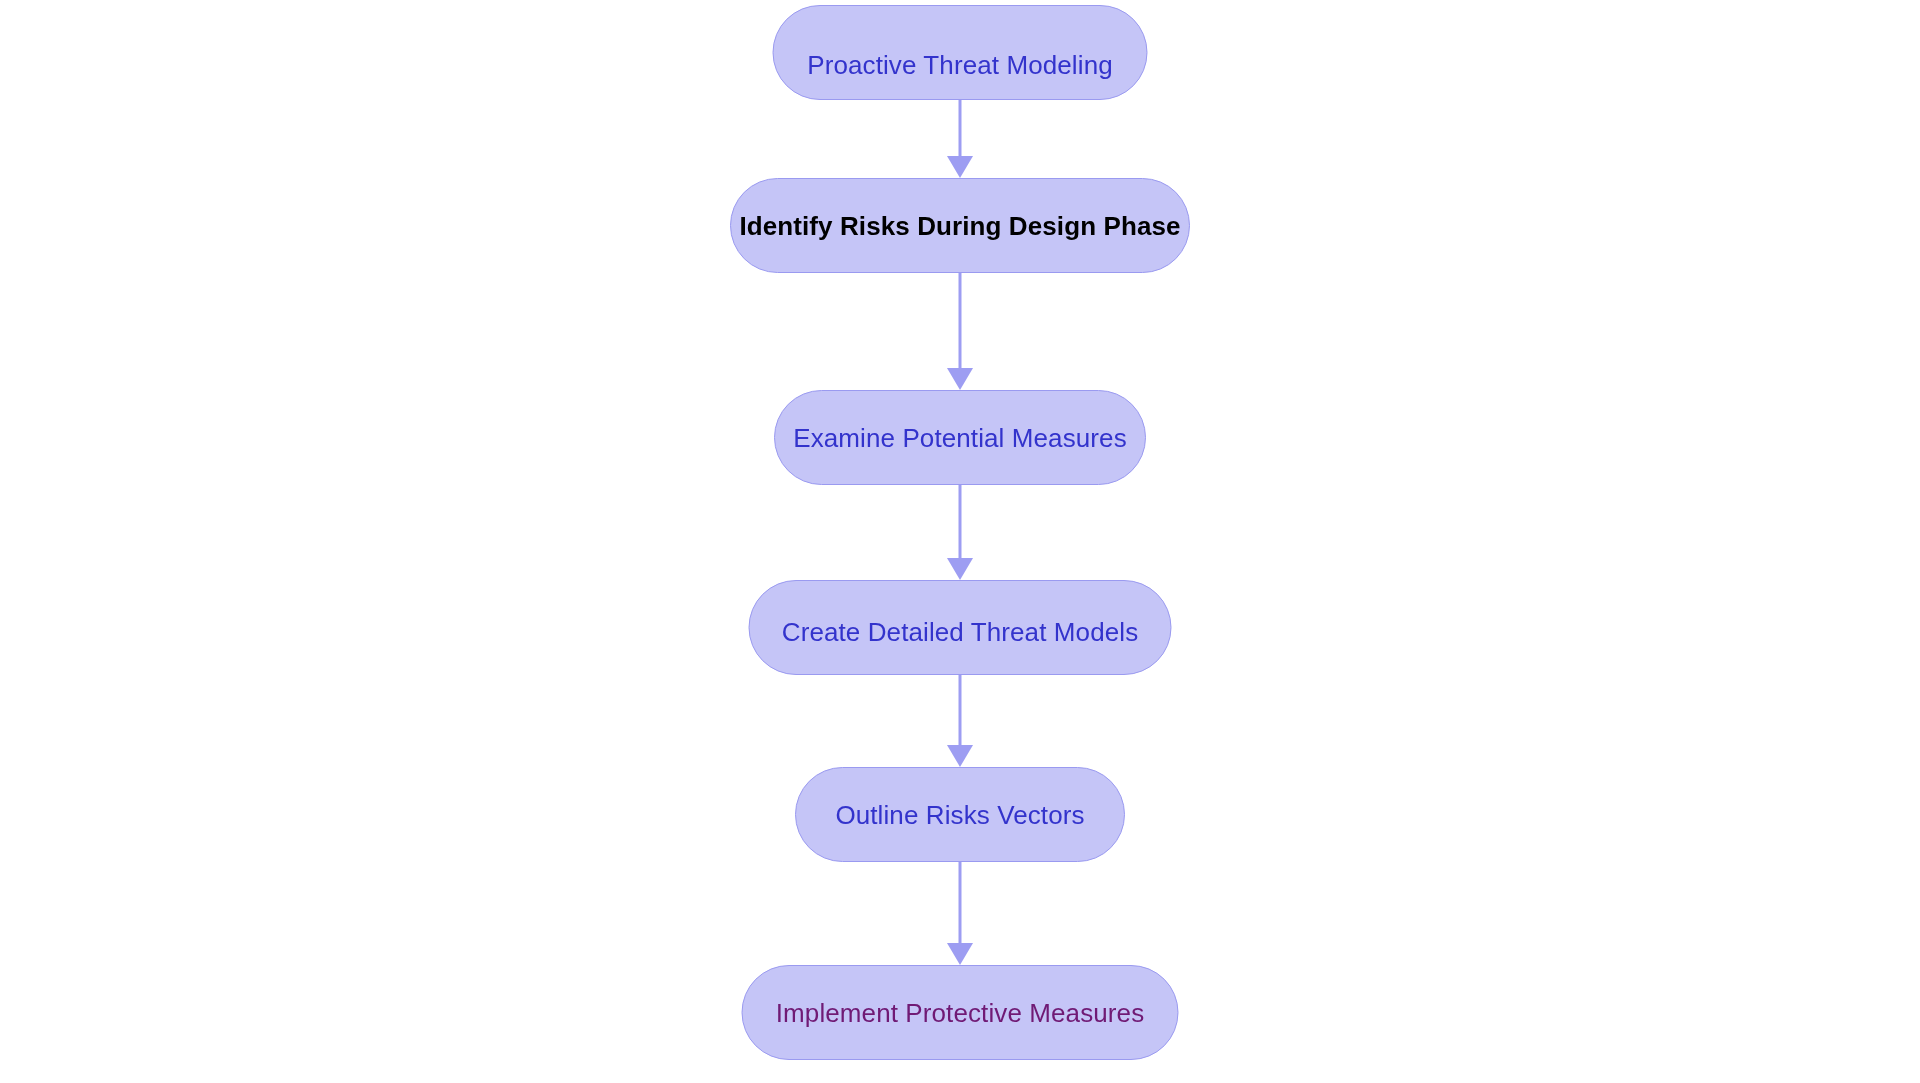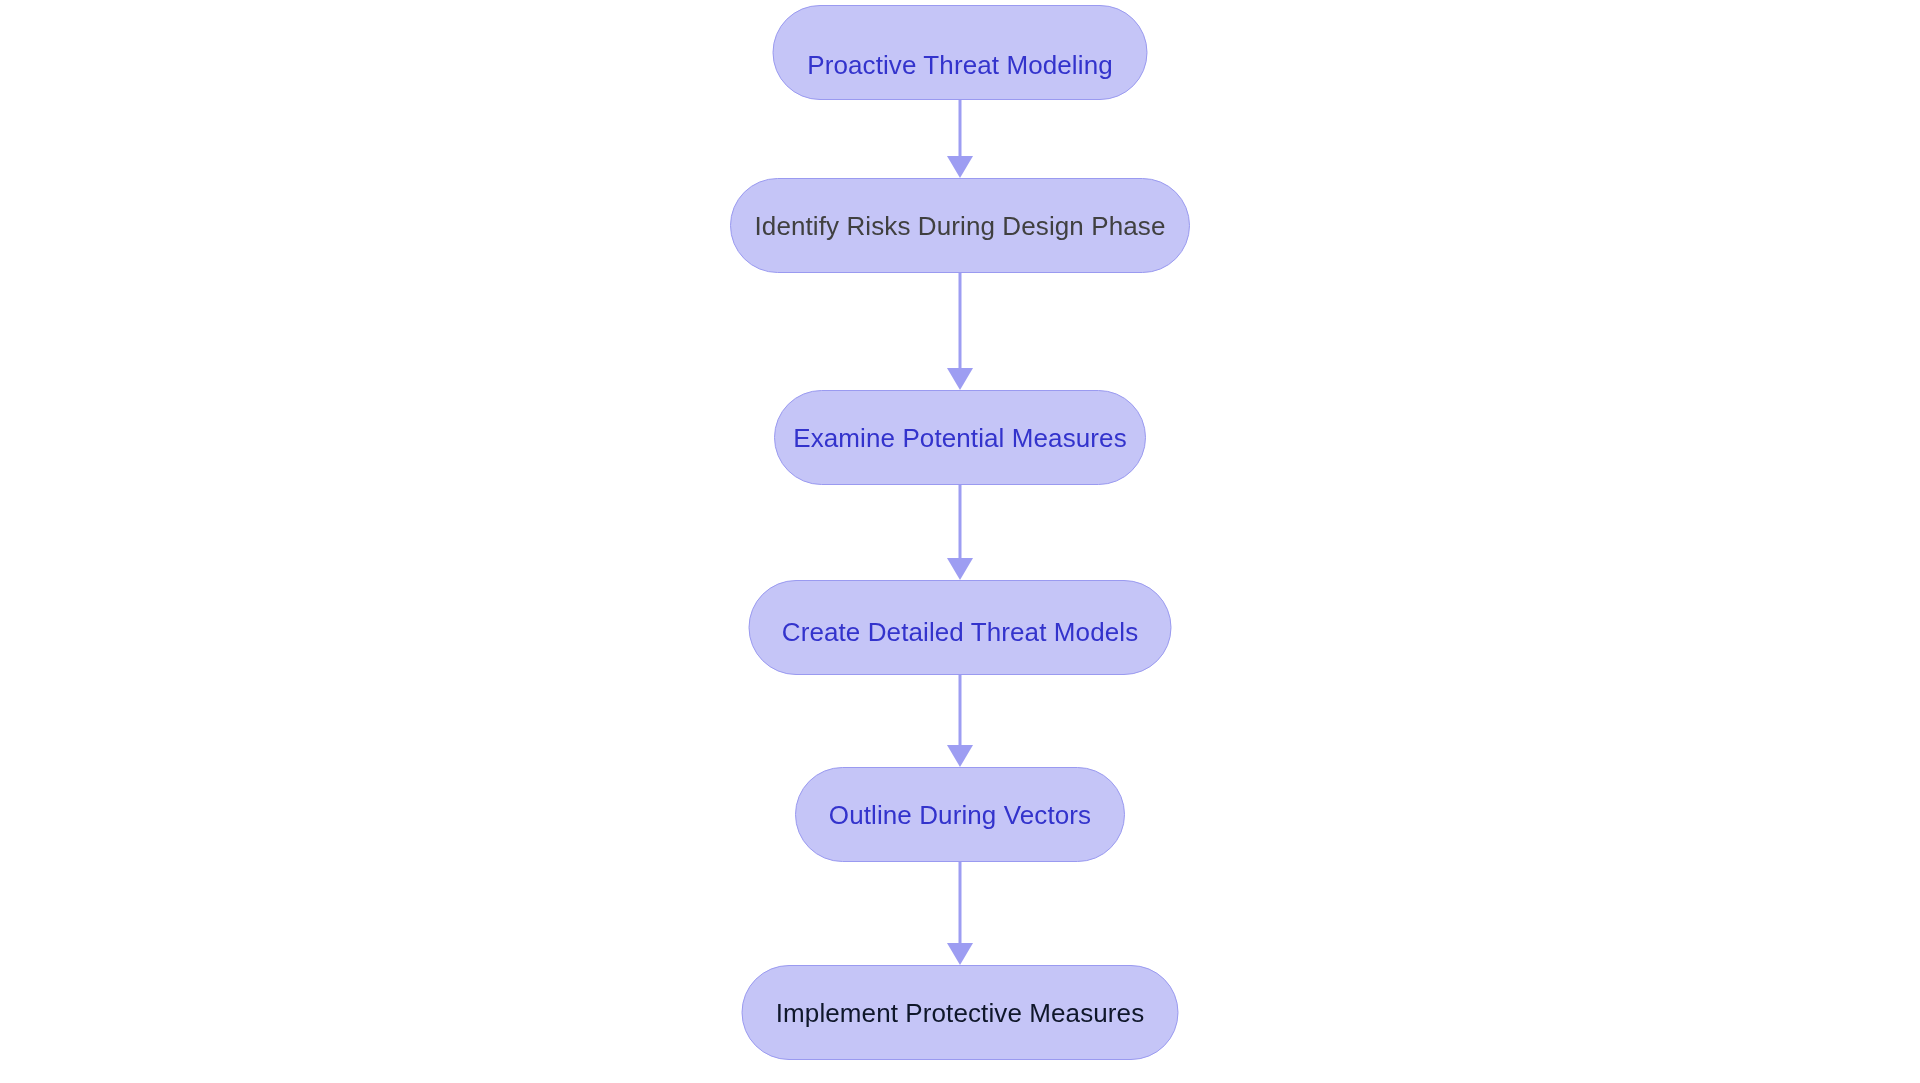--- a/index.html
+++ b/index.html
@@ -89,29 +89,29 @@
           <polygon points="947,943 973,943 960,965" fill="#9d9df2"></polygon>
         </g>
       </g>
   </svg>
 
   <div id="nodes-group">
       <div class="flow-node" style="left: 960px; top: 5px; width: 375px; height: 95px; border-radius: 47.5px; background: rgb(197, 197, 247); border-color: rgb(154, 154, 240);">
         <span class="flow-node-label" style="color: rgb(51, 51, 204); margin-top: 24px;">Proactive Threat Modeling</span>
       </div>
       <div class="flow-node" style="left: 960px; top: 178px; width: 460px; height: 95px; border-radius: 47.5px; background: rgb(197, 197, 247); border-color: rgb(154, 154, 240);">
-        <span class="flow-node-label" style="color: #404040;">Identify Risks During Design Phase</span>
+        <span class="flow-node-label" style="color: #000000; font-weight: bold;">Identify Risks During Design Phase</span>
       </div>
       <div class="flow-node" style="left: 960px; top: 390px; width: 372px; height: 95px; border-radius: 47.5px; background: rgb(197, 197, 247); border-color: rgb(154, 154, 240);">
         <span class="flow-node-label" style="color: rgb(51, 51, 204);">Examine Potential Measures</span>
       </div>
       <div class="flow-node" style="left: 960px; top: 580px; width: 423px; height: 95px; border-radius: 47.5px; background: rgb(197, 197, 247); border-color: rgb(154, 154, 240);">
         <span class="flow-node-label" style="color: rgb(51, 51, 204); margin-top: 8px;">Create Detailed Threat Models</span>
       </div>
       <div class="flow-node" style="left: 960px; top: 767px; width: 330px; height: 95px; border-radius: 47.5px; background: rgb(197, 197, 247); border-color: rgb(154, 154, 240);">
-        <span class="flow-node-label" style="color: rgb(51, 51, 204);">Outline During Vectors</span>
+        <span class="flow-node-label" style="color: rgb(51, 51, 204);">Outline Risks Vectors</span>
       </div>
       <div class="flow-node" style="left: 960px; top: 965px; width: 437px; height: 95px; border-radius: 47.5px; background: rgb(197, 197, 247); border-color: rgb(154, 154, 240);">
-        <span class="flow-node-label" style="color: #0f172a;">Implement Protective Measures</span>
+        <span class="flow-node-label" style="color: #701a75;">Implement Protective Measures</span>
       </div>
     </div>
 
 </div>
 
 </body></html>

